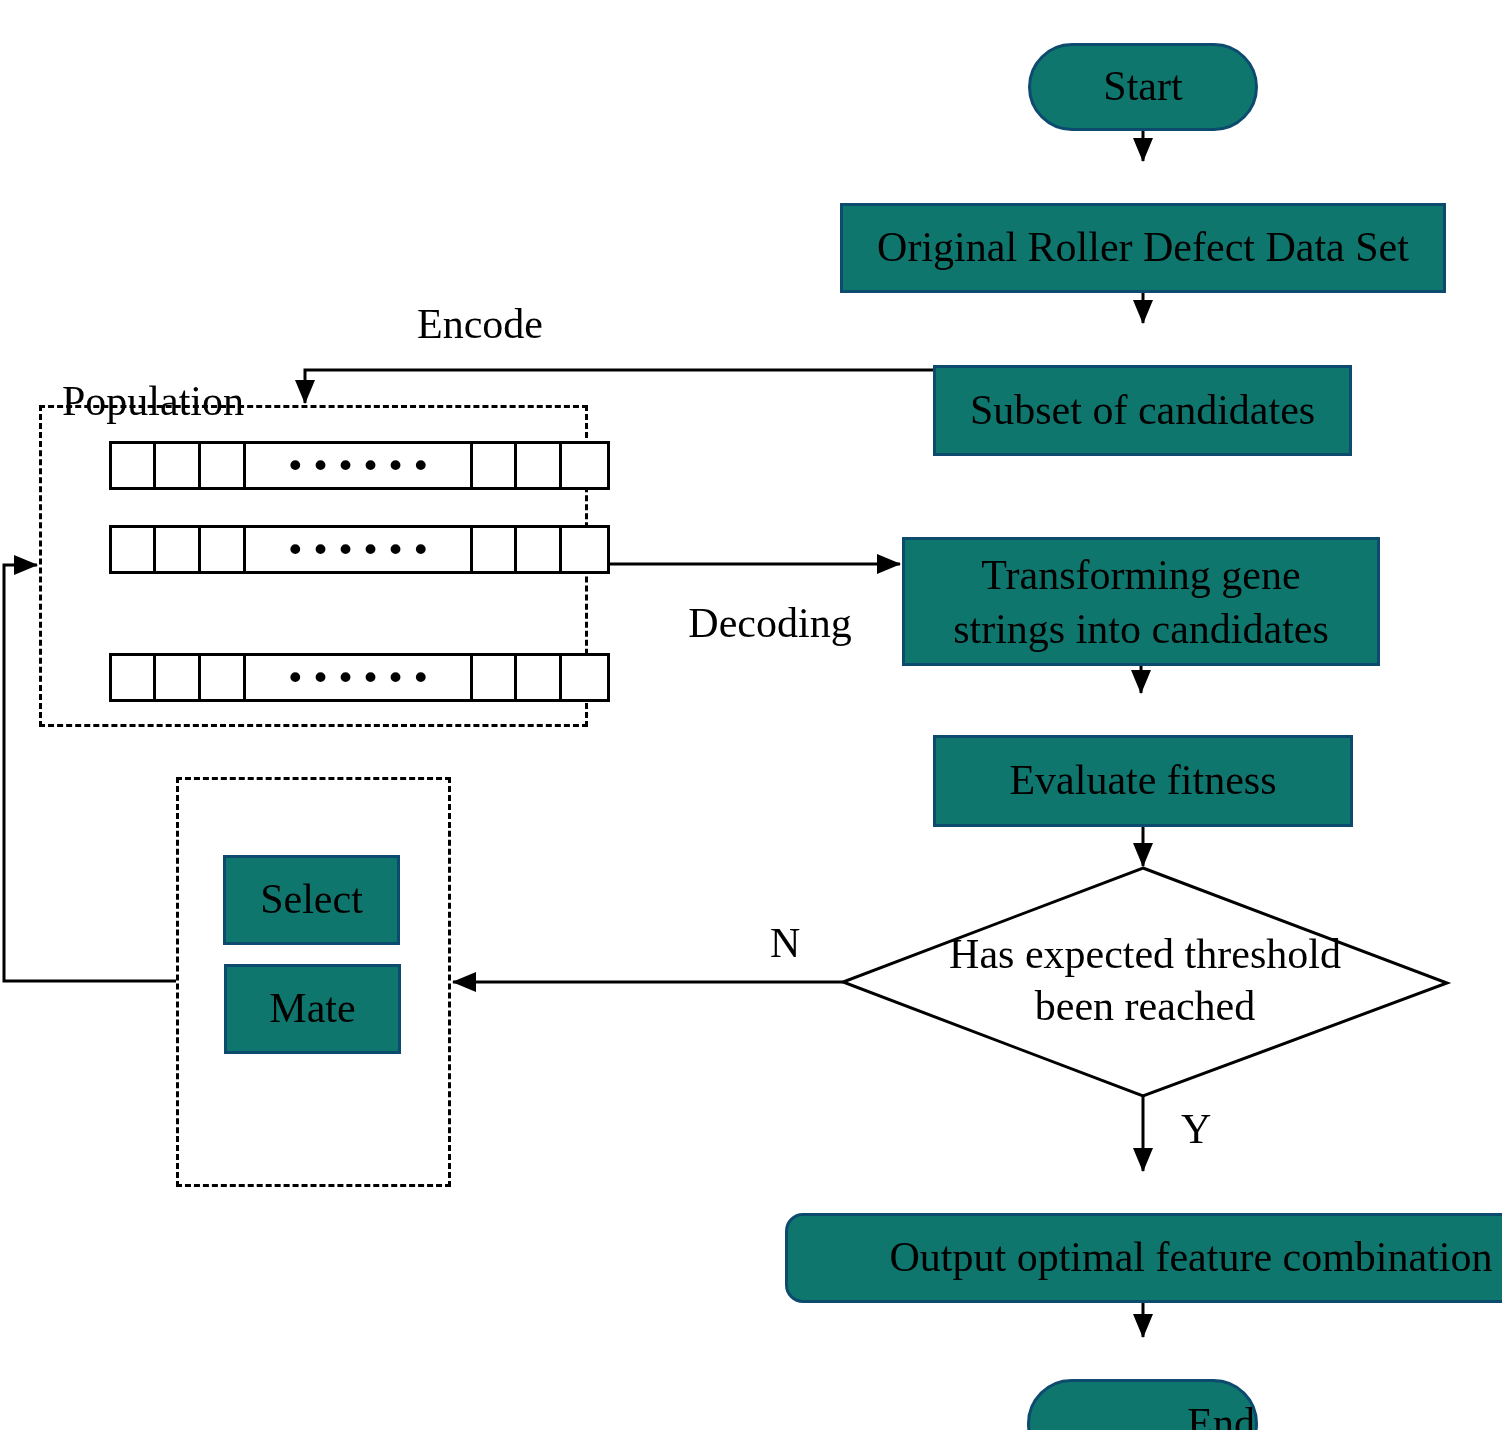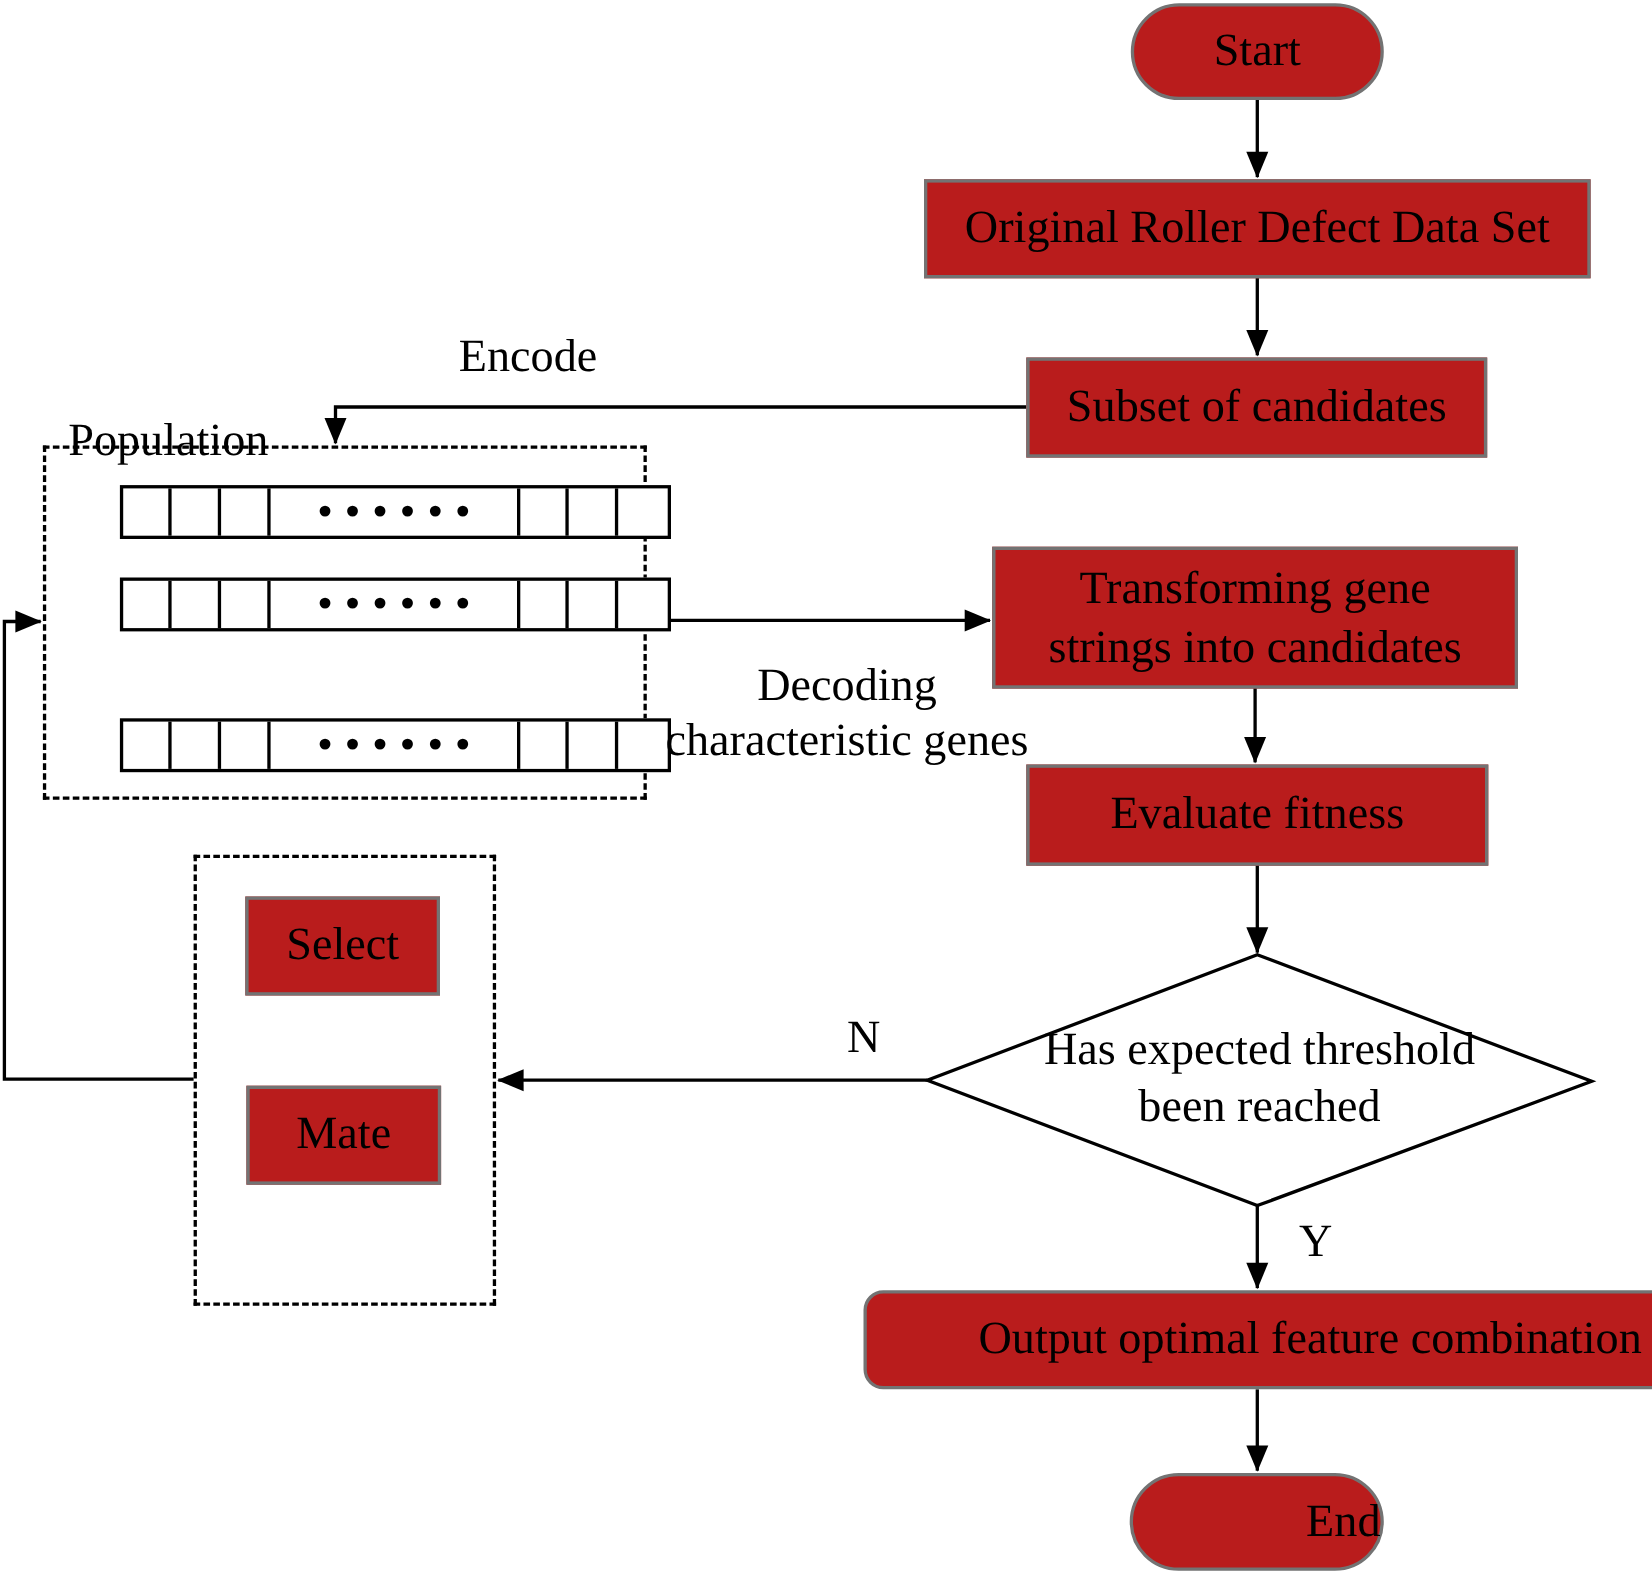--- a/index.html
+++ b/index.html
@@ -4,23 +4,23 @@
 <style>
   html,body { margin:0; padding:0; background:#ffffff; }
   #canvas {
     position:relative; width:1502px; height:1430px; background:#ffffff;
     font-family:"Liberation Serif", serif; color:#000;
     overflow:hidden;
   }
   #edges { position:absolute; left:0; top:0; width:1502px; height:1430px; }
   .box {
     position:absolute; box-sizing:border-box;
-    border:3px solid #737373; background:#b91c1c;
+    border:3px solid #0c4a6e; background:#0f766e;
     display:flex; align-items:center; justify-content:center;
-    text-align:center; font-size:42px; line-height:1.28; color:#000;
+    text-align:center; font-size:42px; line-height:1.28; color:#000;margin-top:40px;
   }
   .terminator { border-radius:46px; }
   .dashed-group {
     position:absolute; box-sizing:border-box;
     border:3px dashed #000; background:transparent;
   }
   .label {
     position:absolute; font-size:42px; line-height:1.2; color:#000;
     white-space:nowrap;
   }
@@ -155,30 +155,29 @@
         <span class="dots">••••••</span>
       </div>
       <div class="gene-cell c5"></div>
       <div class="gene-cell c6"></div>
       <div class="gene-cell c7"></div>
     </div>
   </div>
 
   <div class="label center" style="left:595px; top:598px; width:350px; line-height:50px;">
     <span>Decoding</span><br>
-    <span>characteristic genes</span>
   </div>
 
   <div class="dashed-group" style="left:176px; top:777px; width:275px; height:410px;"></div>
 
   <div class="box" style="left:223px; top:815px; width:177px; height:90px;">
     <span>Select</span>
   </div>
 
-  <div class="box" style="left:224px; top:987px; width:177px; height:90px;">
+  <div class="box" style="left:224px; top:924px; width:177px; height:90px;">
     <span>Mate</span>
   </div>
 
 
   <div class="label" style="left:770px; top:918px;">N</div>
   <div class="label" style="left:1181px; top:1104px;">Y</div>
 
 </div>
 
 </body></html>

